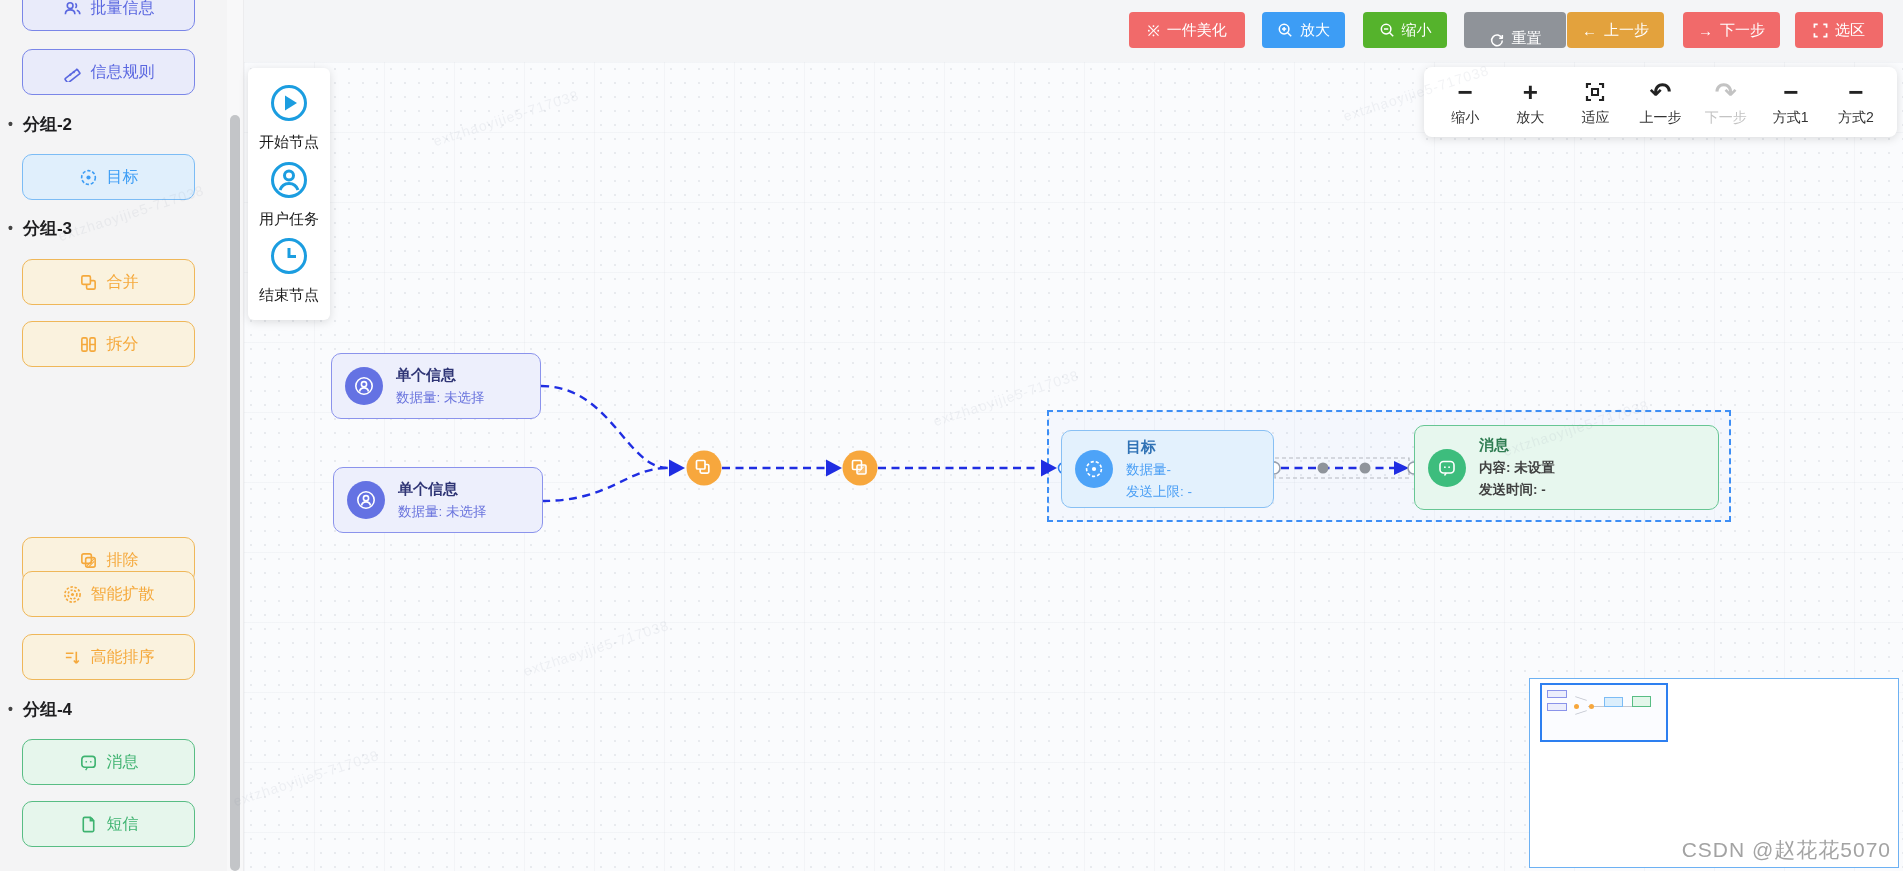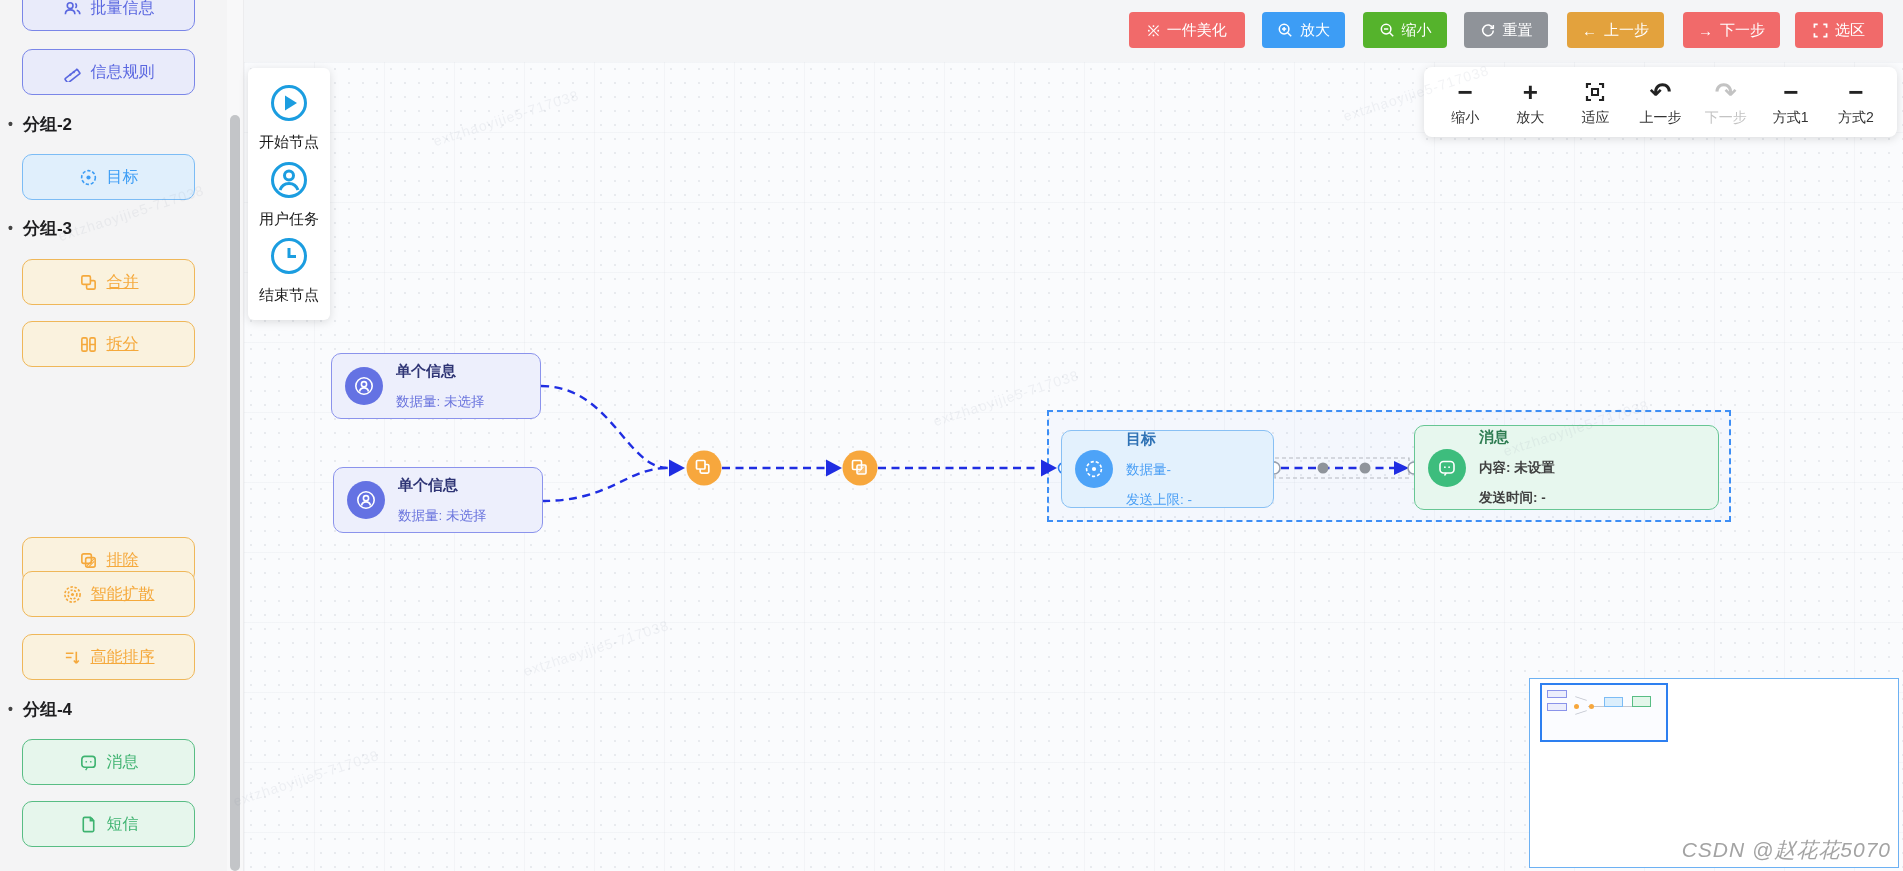--- a/index.html
+++ b/index.html
@@ -10,21 +10,21 @@
   .pgwm { position:absolute; font-size:14px; color:rgba(130,138,155,0.10); transform:rotate(-18deg); white-space:nowrap; letter-spacing:1px; z-index:50; pointer-events:none; }
 
   
   .sidebar { position:absolute; left:0; top:0; width:243px; height:871px; background:#f4f4f5; z-index:20; }
   .sb-track { position:absolute; right:0; top:0; width:16px; height:871px; background:#f8f8f9; }
   .sb-thumb { position:absolute; right:3px; top:115px; width:10px; height:756px; background:#c3c5c8; border-radius:5px; }
   .sb-item { position:absolute; left:22px; width:173px; height:46px; border-radius:10px; border:1.5px solid; display:flex; align-items:center; justify-content:center; gap:9px; font-size:16px; cursor:pointer; background:#fff; }
   .sb-item svg { flex:none; }
   .theme-indigo { background:#e9ebfa; border-color:#7a86e8; color:#5a67e0; }
   .theme-blue   { background:#e0effc; border-color:#7cbcf5; color:#3d9df5; }
-  .theme-orange { background:#faf2de; border-color:#efb759; color:#f5a93c;text-decoration:underline; }
+  .theme-orange { background:#faf2de; border-color:#efb759; color:#f5a93c; }
   .theme-green  { background:#e6f6ec; border-color:#58bd84; color:#3eb370; }
   .sb-hdr { position:absolute; left:8px; height:24px; display:flex; align-items:center; gap:10px; font-size:17px; font-weight:700; color:#1d1d1f; }
   .sb-hdr .dot { font-size:14px; color:#444; }
 
   
   .canvas { position:absolute; left:243px; top:0; width:1660px; height:871px; background:#f4f5f7; border-left:1px solid #ececee; }
   .gridarea { position:absolute; left:0; top:62px; width:1660px; height:809px;
     background-color:#fafbfd;
     background-image:
       linear-gradient(rgba(120,130,150,0.055) 1px, transparent 1px),
@@ -45,33 +45,33 @@
 
   
   .palette { position:absolute; left:4px; top:68px; width:82px; height:252px; background:#fff; border-radius:6px; box-shadow:0 2px 10px rgba(0,0,0,0.13); display:flex; flex-direction:column; align-items:center; justify-content:space-evenly; padding:8px 0; z-index:25; }
   .pal-item { display:flex; flex-direction:column; align-items:center; gap:10px; cursor:grab; }
   .pal-lb { font-size:15px; color:#1b1b1b; }
 
   
   .node { position:absolute; border-radius:10px; border:1.5px solid; display:flex; align-items:center; padding:0 13px; gap:13px; z-index:10; cursor:move; }
   .nicon { width:38px; height:38px; border-radius:50%; display:flex; align-items:center; justify-content:center; flex:none; }
   .ntitle { font-size:15px; font-weight:700; }
-  .nline { font-size:13.5px; margin-top:12px; }
+  .nline { font-size:13.5px; margin-top:4px; }
   .node-info   { background:#edeffc; border-color:#8b93ec; }
   .node-info .ntitle { color:#2f3575; } .node-info .nline { color:#6a74dd; }
   .node-target { background:#e3f1fd; border-color:#88c0f4; }
   .node-target .ntitle { color:#2f72b5; } .node-target .nline { color:#4a9ff5; }
   .node-msg    { background:#e7f7ee; border-color:#67c694; }
   .node-msg .ntitle { color:#2f7d52; } .node-msg .nline { color:#404040;font-weight:bold; }
   .selrect { position:absolute; left:803px; top:410px; width:684px; height:112px; border:2px dashed #3d8ef5; background:rgba(61,142,245,0.03); z-index:5; }
 
   .edges { position:absolute; left:0; top:0; width:1660px; height:871px; z-index:8; pointer-events:none; }
 
   
-  .minimap { position:absolute; left:1285px; top:678px; width:370px; height:190px; background:#fff; border:1px solid #6db1f3; z-index:26;font-style:italic; }
+  .minimap { position:absolute; left:1285px; top:678px; width:370px; height:190px; background:#fff; border:1px solid #6db1f3; z-index:26; }
   .mm-view { position:absolute; left:10px; top:4px; width:128px; height:59px; border:2px solid #2d7ff0; background:rgba(45,127,240,0.02); cursor:move; }
   .mm-node { position:absolute; border:1px solid; }
   .mm-dot { position:absolute; width:5px; height:5px; border-radius:50%; background:#f7a73d; }
   .mm-line { position:absolute; height:1px; background:#c3c7d0; }
   .mm-wm { position:absolute; right:7px; bottom:3px; font-size:21px; color:#a3a3a3; letter-spacing:1px; }
 </style>
 </head>
 <body>
 
 <div class="app">
@@ -395,21 +395,21 @@
   </button>
   <button class="btn" style="left:1363px; width:84px; background:#55b32c;">
     <span class="bi">
         <svg width="16" height="16" viewBox="0 0 18 18" fill="none" stroke="#fff" stroke-width="1.7">
           <circle cx="8" cy="8" r="5.4"></circle>
           <path d="M12 12l4 4M5.6 8h4.8"></path>
         </svg>
       </span>
     <span>缩小</span>
   </button>
-  <button class="btn" style="left:1464px; width:84px; background:#8f9399;">
+  <button class="btn" style="left:1464px; width:102px; background:#8f9399;align-items:flex-end;">
     <span class="bi">
         <svg width="16" height="16" viewBox="0 0 18 18" fill="none" stroke="#fff" stroke-width="1.7">
           <path d="M14.5 7A6 6 0 1 0 15 9.5"></path>
           <path d="M15 3.5V7h-3.5" stroke-linejoin="round"></path>
         </svg>
       </span>
     <span>重置</span>
   </button>
   <button class="btn" style="left:1567px; width:97px; background:#e3a23d;">
     <span class="bi">←</span>

